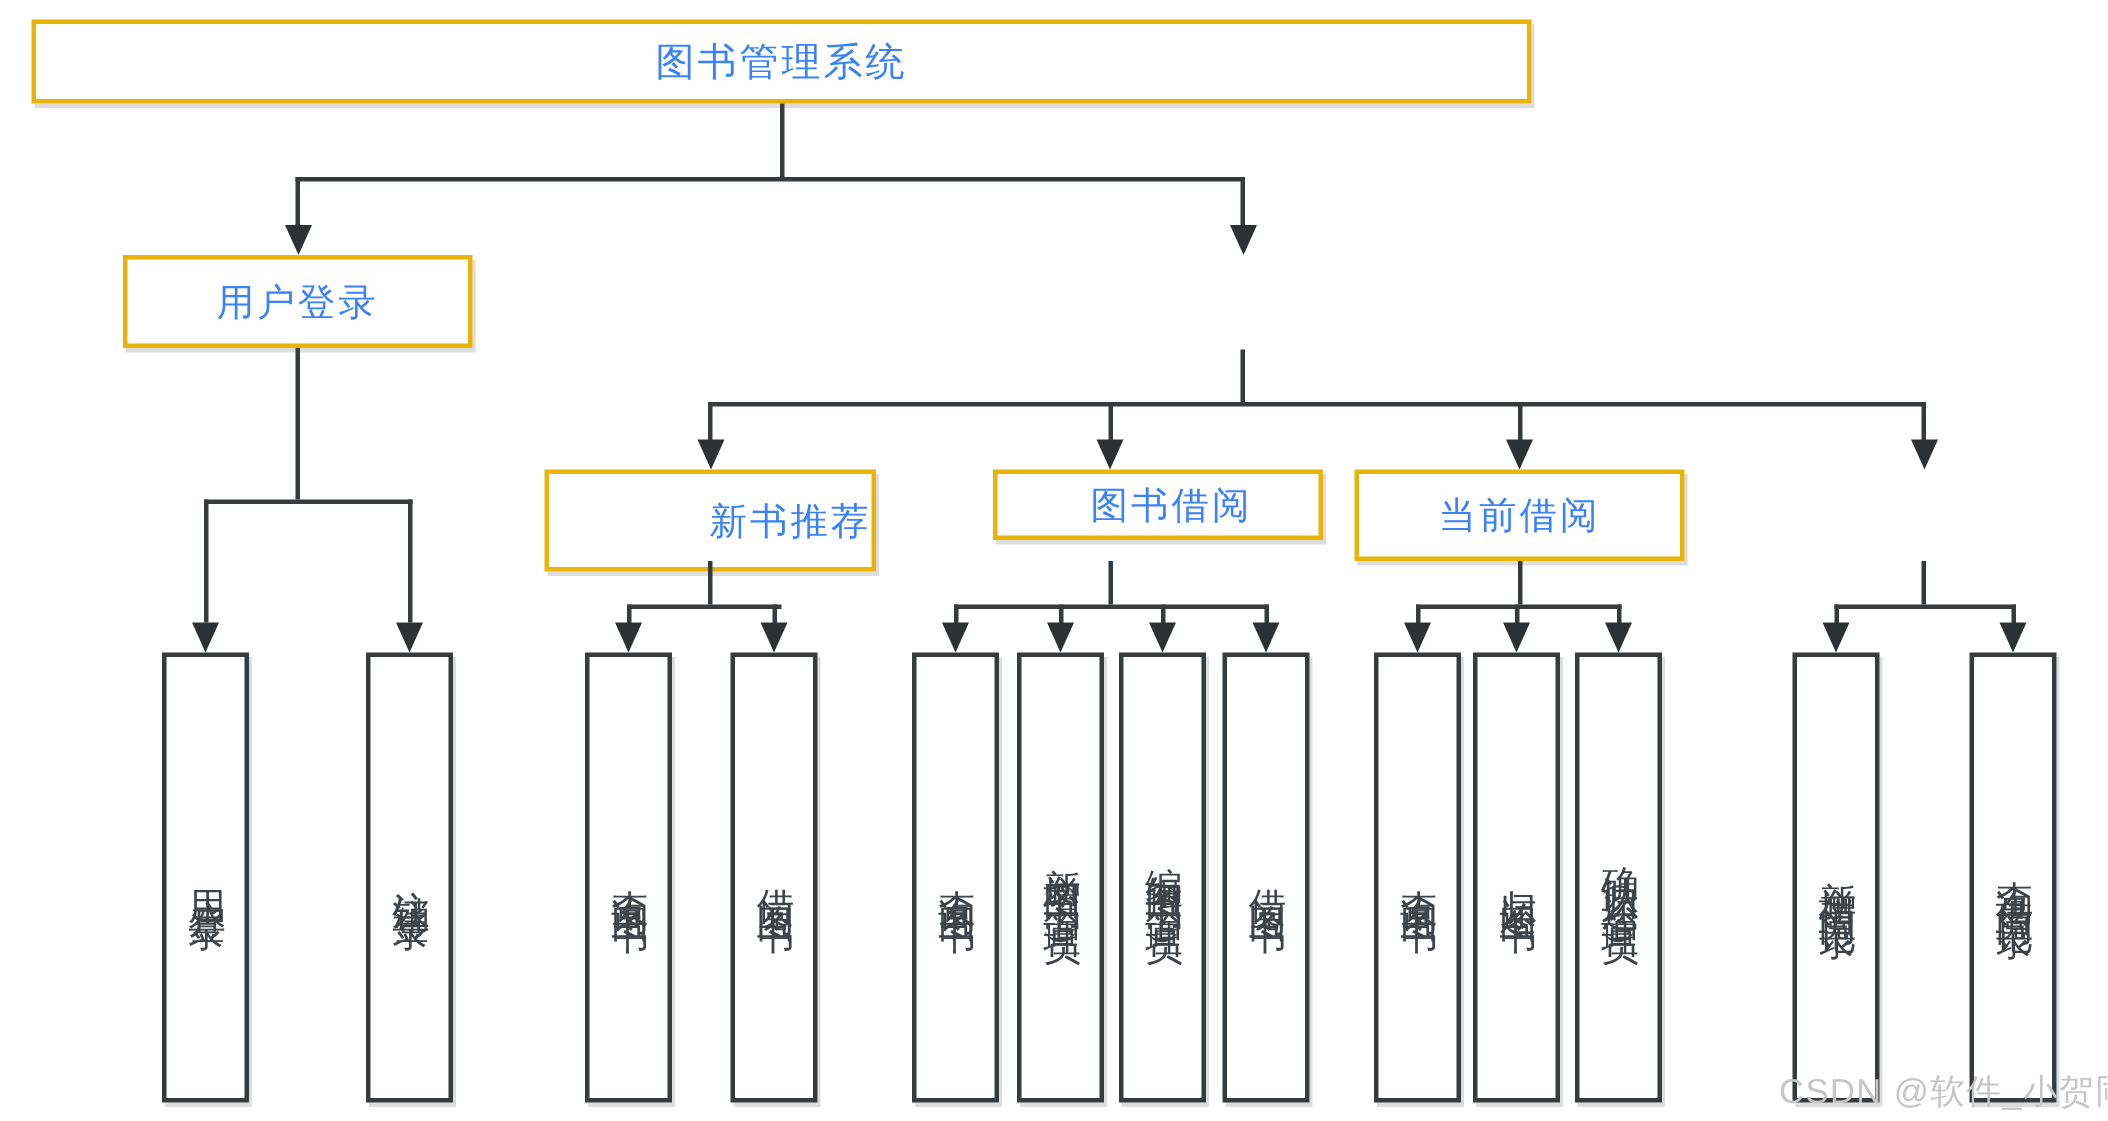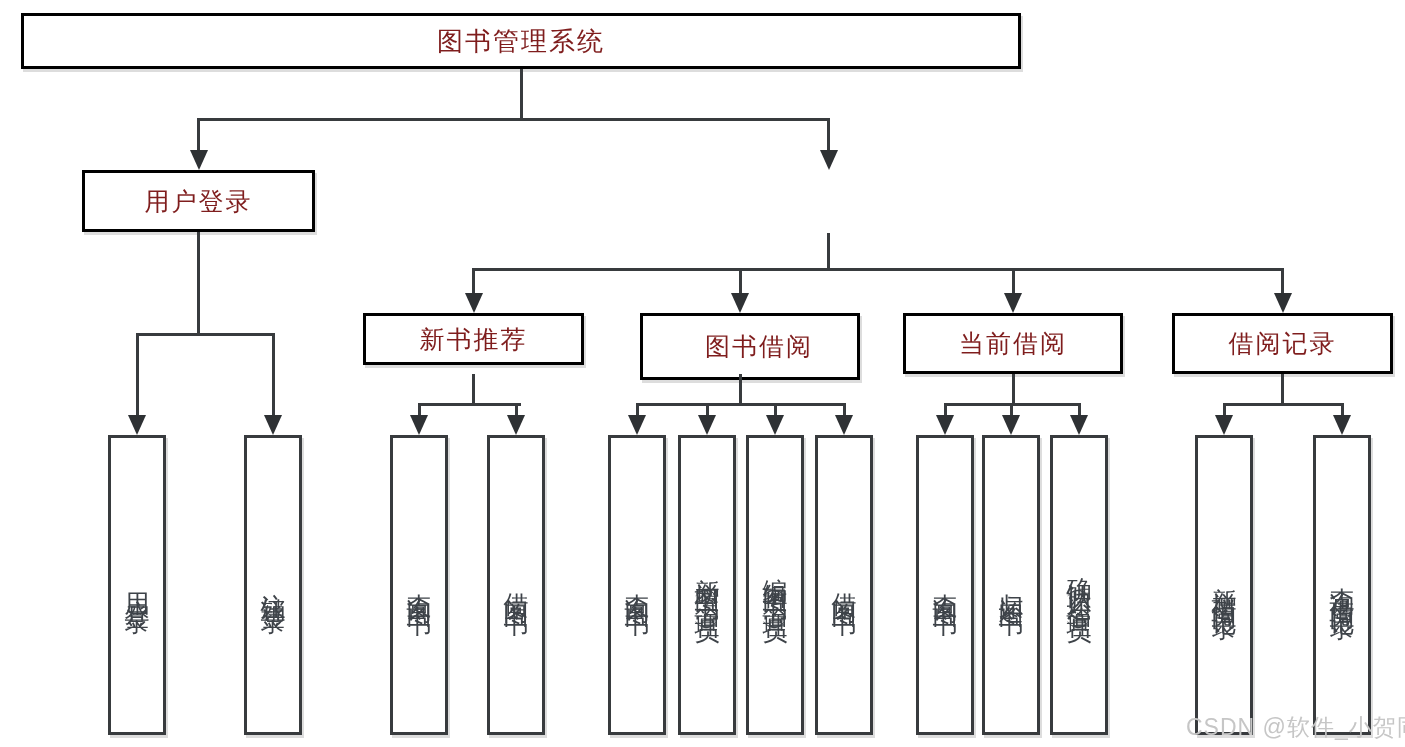--- a/index.html
+++ b/index.html
@@ -6,25 +6,25 @@
   .canvas{
     position:relative;
     width:1405px;height:747px;
     background:#ffffff;
     font-family:"Liberation Sans","DejaVu Sans",sans-serif;
     overflow:hidden;
   }
   .hbox{
     position:absolute;
     background:#ffffff;
-    border:3px solid #000000;
+    border:3px solid #eab308;
     box-shadow:2px 3px 0 rgba(120,120,120,0.25);
     display:flex;align-items:center;justify-content:center;
     box-sizing:border-box;
-    color:#7f1d1d;
+    color:#3b82f6;
     font-size:25px;
     letter-spacing:2px;
   }
   .hbox.root{font-size:26px;}
   .vbox{
     position:absolute;
     width:58px;height:300px;top:435px;
     background:#ffffff;
     border:3px solid #383b3e;
     box-shadow:2px 3px 0 rgba(120,120,120,0.25);
@@ -87,31 +87,28 @@
   <div class="ln" style="left:472px;top:268px;width:812px;height:3px;"></div>
   <div class="ln" style="left:472px;top:268px;width:3px;height:27px;"></div>
   <div class="ah" style="left:464.5px;top:293px;"></div>
   <div class="ln" style="left:738.5px;top:268px;width:3px;height:27px;"></div>
   <div class="ah" style="left:731px;top:293px;"></div>
   <div class="ln" style="left:1011.5px;top:268px;width:3px;height:27px;"></div>
   <div class="ah" style="left:1004px;top:293px;"></div>
   <div class="ln" style="left:1281px;top:268px;width:3px;height:27px;"></div>
   <div class="ah" style="left:1273.5px;top:293px;"></div>
 
-  <div class="hbox" style="left:363px;top:313px;width:221px;height:52px;">
+  <div class="hbox" style="left:363px;top:313px;width:221px;height:68px;justify-content:flex-end;">
     <span>新书推荐</span>
   </div>
-  <div class="hbox" style="left:640px;top:313px;width:220px;height:67px;padding-left:18px;">
+  <div class="hbox" style="left:662px;top:313px;width:220px;height:47px;padding-left:18px;">
     <span>图书借阅</span>
   </div>
   <div class="hbox" style="left:903px;top:313px;width:220px;height:61px;text-align:right;">
     <span>当前借阅</span>
-  </div>
-  <div class="hbox" style="left:1172px;top:313px;width:221px;height:61px;">
-    <span>借阅记录</span>
   </div>
 
   <div class="ln" style="left:472px;top:374px;width:3px;height:29px;"></div>
   <div class="ln" style="left:417.5px;top:403px;width:103px;height:3px;"></div>
   <div class="ln" style="left:417.5px;top:403px;width:3px;height:14px;"></div>
   <div class="ah" style="left:410px;top:415px;"></div>
   <div class="ln" style="left:514.5px;top:403px;width:3px;height:14px;"></div>
   <div class="ah" style="left:507px;top:415px;"></div>
 
   <div class="ln" style="left:738.5px;top:374px;width:3px;height:29px;"></div>

